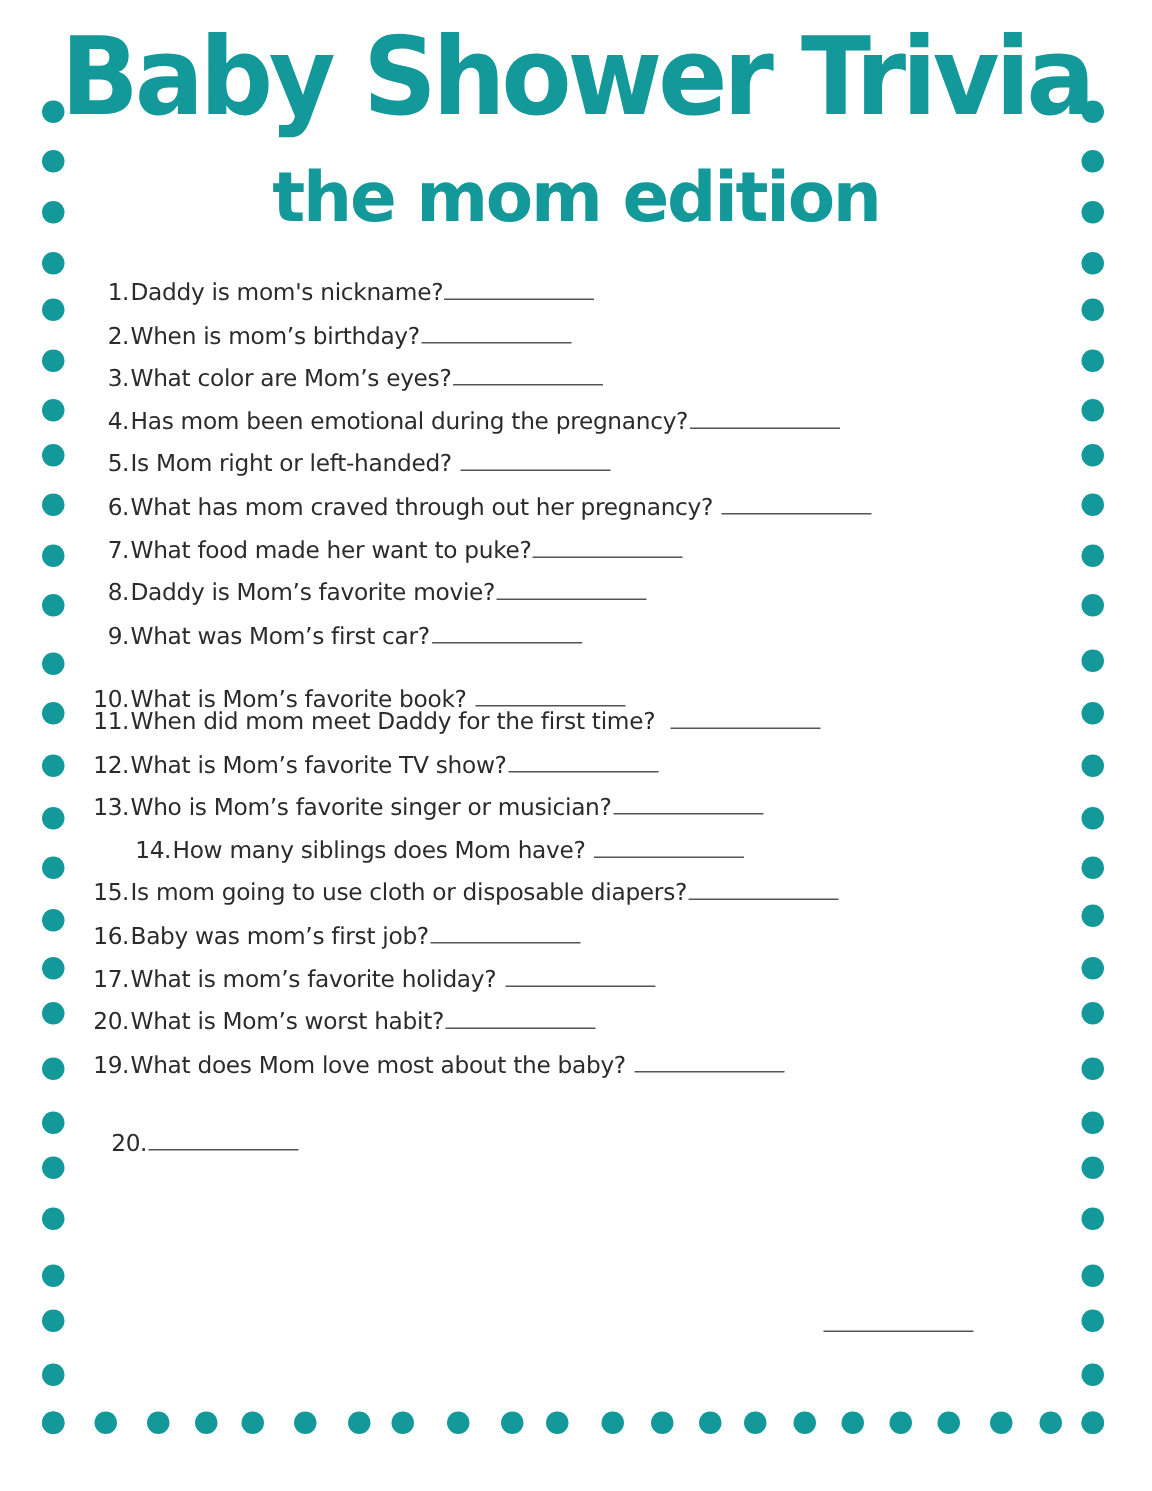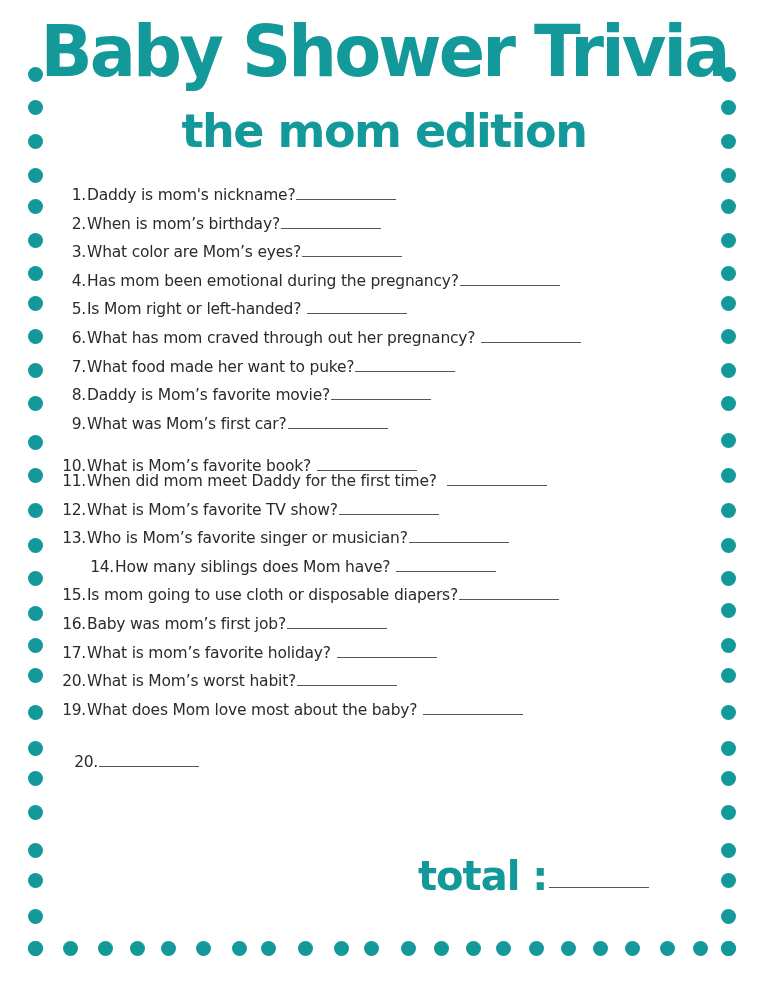--- a/index.html
+++ b/index.html
@@ -135,21 +135,20 @@
         <span class="num">19.</span>
         <span class="text" style="white-space: pre;">What does Mom love most about the baby? </span>
         <span class="blank"></span>
       </div>
       <div class="q" style="top: 567px; margin-left: 12px;">
         <span class="num">20.</span>
         <span class="blank"></span>
       </div>
     </div>
 
-  <div class="total-label">total :</div>
   <div class="total-blank"></div>
 
   <div id="dots">
       <div class="dot" style="left: 27.5px; top: 66.5px;"></div>
       <div class="dot" style="left: 27.5px; top: 99.5px;"></div>
       <div class="dot" style="left: 27.5px; top: 133.5px;"></div>
       <div class="dot" style="left: 27.5px; top: 167.5px;"></div>
       <div class="dot" style="left: 27.5px; top: 198.5px;"></div>
       <div class="dot" style="left: 27.5px; top: 232.5px;"></div>
       <div class="dot" style="left: 27.5px; top: 265.5px;"></div>

